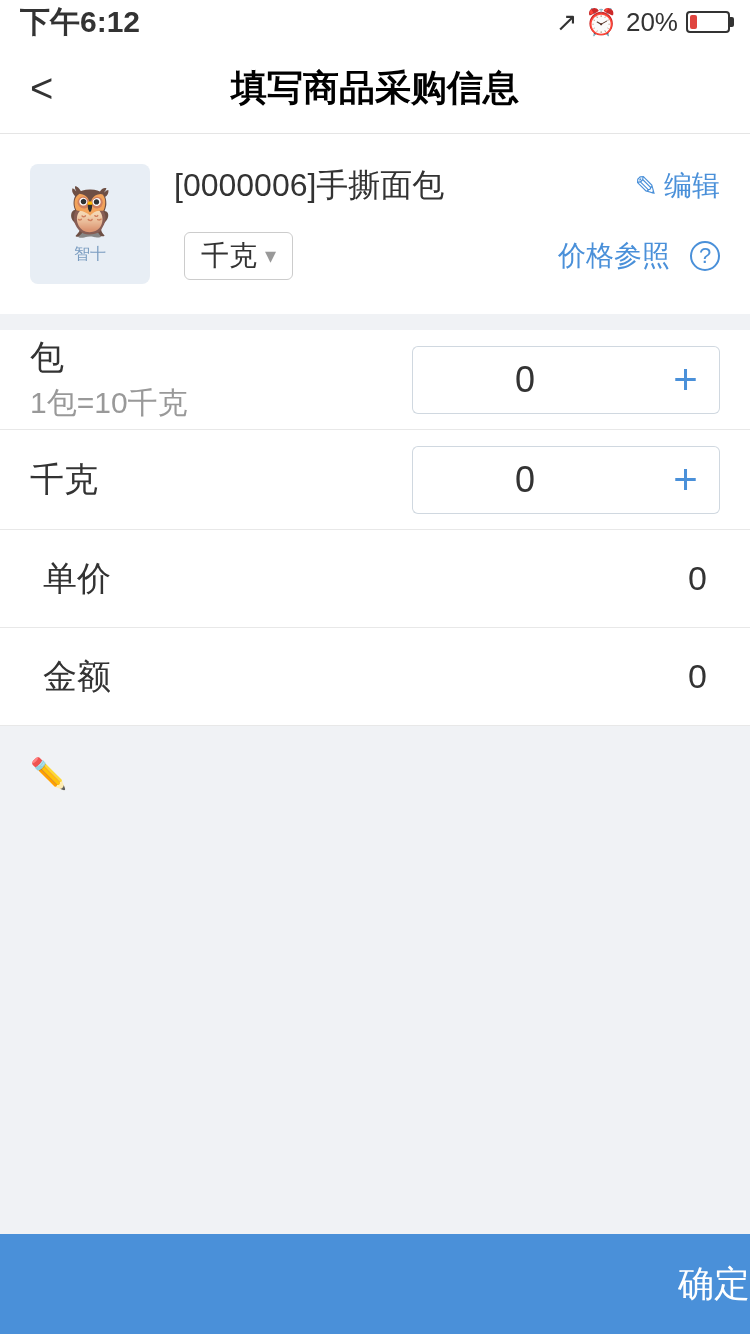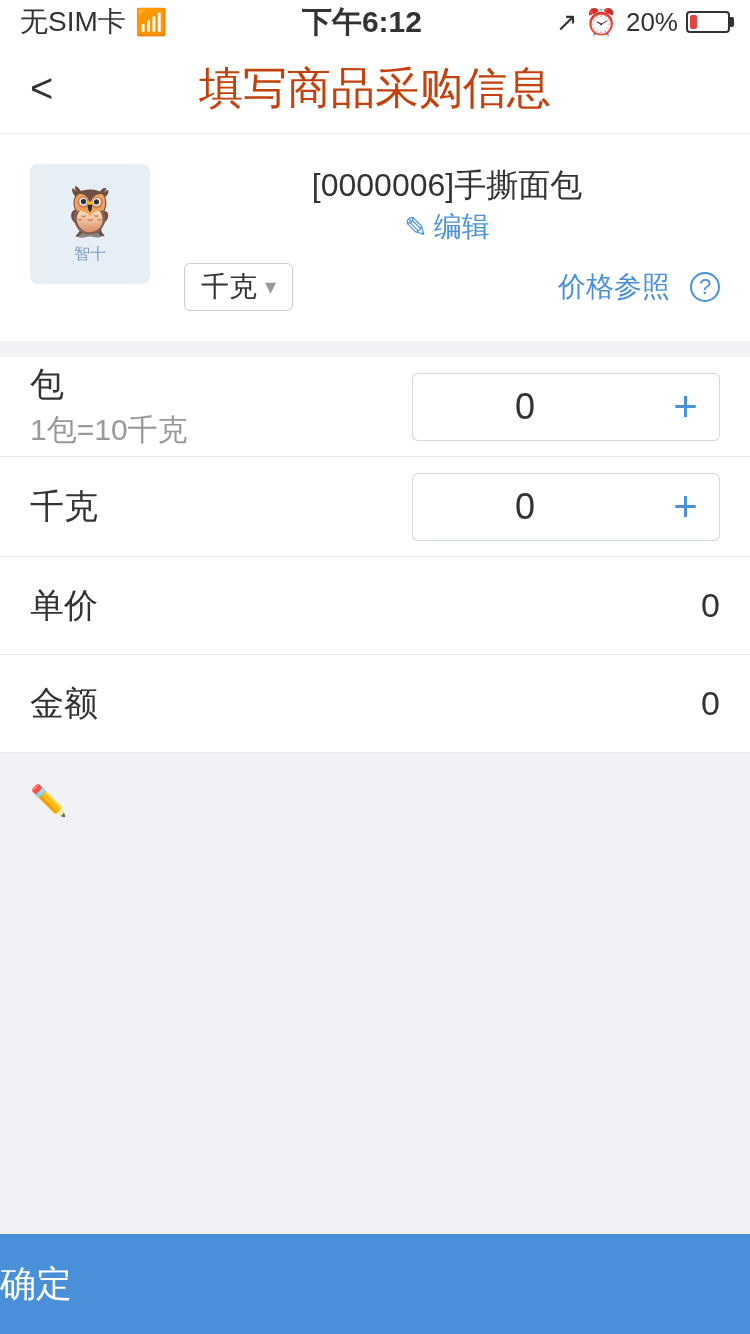--- a/index.html
+++ b/index.html
@@ -63,23 +63,23 @@
       border-bottom: 1px solid #e5e5e5;
     }
     .nav-back {
       position: absolute;
       left: 30px;
       font-size: 40px;
       color: #333;
       cursor: pointer;
     }
     .nav-title {
-      font-size: 44px;
-      font-weight: 400;
-      color: #c2410c;
+      font-size: 36px;
+      font-weight: 700;
+      color: #000000;
     }
 
     
     .product-card {
       width: 750px;
       background: #fff;
       padding: 30px;
       display: flex;
       align-items: flex-start;
       gap: 24px;
@@ -103,22 +103,21 @@
       color: #7a9cc0;
       margin-top: 4px;
     }
     .product-info {
       flex: 1;
     }
     .product-name-row {
       display: flex;
       justify-content: space-between;
       align-items: center;
-      margin-bottom: 17px;
-      flex-direction: column;
+      margin-bottom: 24px;
     }
     .product-name {
       font-size: 32px;
       font-weight: 500;
       color: #333;
     }
     .edit-btn {
       color: #4a90d9;
       font-size: 28px;
       display: flex;
@@ -234,21 +233,21 @@
       color: #4a90d9;
       background: #fff;
       cursor: pointer;
     }
 
     
     .info-row {
       display: flex;
       align-items: center;
       justify-content: space-between;
-      padding: 0 30px;
+      padding: 0 43px;
       height: 98px;
       background: #fff;
       border-bottom: 1px solid #e8e8e8;
     }
     .info-row-label {
       font-size: 34px;
       color: #333;
     }
     .info-row-value {
       font-size: 34px;
@@ -271,45 +270,41 @@
     
     .bottom-bar {
       position: fixed;
       bottom: 0;
       left: 0;
       width: 750px;
       height: 100px;
       background: #4a90d9;
       display: flex;
       align-items: center;
-      justify-content: flex-start;
+      justify-content: flex-end;
       cursor: pointer;
     }
     .confirm-btn-text {
       font-size: 36px;
       color: #fff;
       font-weight: 500;
     }
 
     
     .wifi-icon { font-size: 26px; }
 
     
     .page-content {
       padding-bottom: 100px;
     }
   </style>
 </head>
 <body>
 
 <div class="status-bar">
-  <div class="status-left">
-    <span>无SIM卡</span>
-    <span class="wifi-icon">📶</span>
-  </div>
   <div class="status-center">下午6:12</div>
   <div class="status-right">
     <span>↗</span>
     <span>⏰</span>
     <span>20%</span>
     <div class="battery-icon">
       <div class="battery-fill"></div>
     </div>
   </div>
 </div>

